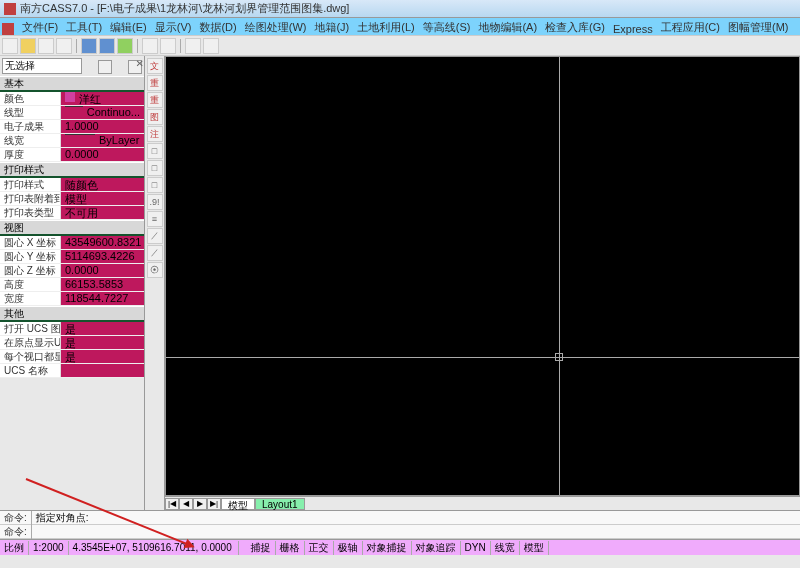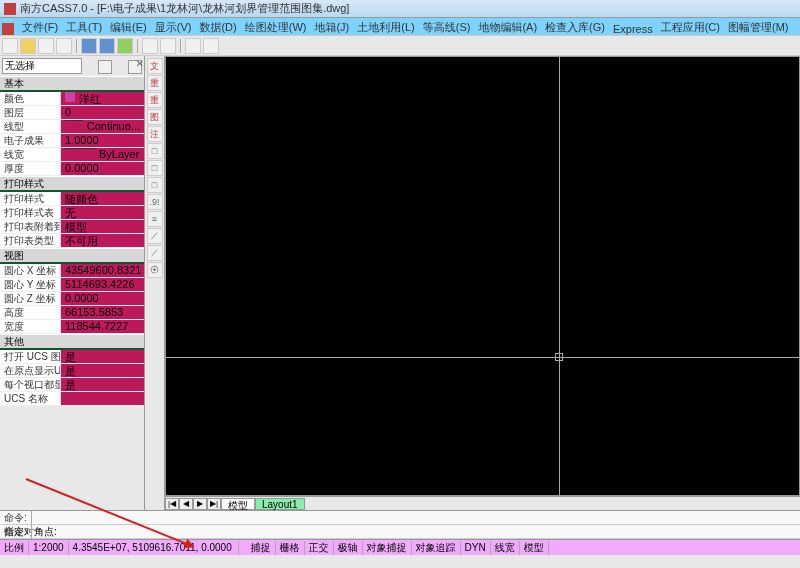--- a/index.html
+++ b/index.html
@@ -33,21 +33,21 @@
 .viewport { flex: 1; background: #000; position: relative; border: 1px solid #999; }
 .crosshair-h { position: absolute; left: 0; right: 0; height: 1px; background: #aaa; top: 300px; }
 .crosshair-v { position: absolute; top: 0; bottom: 0; width: 1px; background: #aaa; left: 393px; }
 .crosshair-box { position: absolute; width: 8px; height: 8px; border: 1px solid #aaa; top: 296px; left: 389px; }
 .tabs-bar { height: 14px; background: #e8e8e8; display: flex; align-items: center; border-top: 1px solid #999; }
 .tab-nav { display: flex; }
 .tab-nav-btn { width: 14px; height: 12px; border: 1px solid #999; background: #f0f0f0; font-size: 8px; text-align: center; cursor: pointer; }
 .tab { padding: 0 6px; font-size: 10px; border: 1px solid #999; background: #86efac; height: 12px; cursor: pointer; }
 .tab.active { background: white; }
 .cmdline { background: #f8f8f8; border-top: 1px solid #999; }
-.cmd-row { display: flex; height: 14px; align-items: flex-start; border-bottom: 1px solid #ccc; flex-direction: column; }
+.cmd-row { display: flex; height: 14px; align-items: center; border-bottom: 1px solid #ccc; }
 .cmd-label { padding: 0 4px; font-size: 10px; color: #333; border-right: 1px solid #aaa; }
 .cmd-text { padding: 0 4px; font-size: 10px; flex: 1; }
 .statusbar { height: 16px; background: #f0abfc; border-top: 1px solid #999; display: flex; align-items: center; }
 .status-cell { padding: 0 4px; font-size: 10px; border-right: 1px solid #aaa; height: 14px; display: flex; align-items: center; }
 .arrow { position: absolute; width: 180px; height: 2px; background: #d02020; transform-origin: left center; transform: rotate(22deg); left: 26px; top: 478px; pointer-events: none; }
 .arrow::after { content: ""; position: absolute; right: -2px; top: -4px; border-left: 10px solid #d02020; border-top: 5px solid transparent; border-bottom: 5px solid transparent; }
 .close-x { position: absolute; top: 58px; right: 656px; font-size: 10px; color: #666; cursor: pointer; }
 </style>
 </head>
 <body>
@@ -103,26 +103,20 @@
     <div id="props-body">
         <div class="props-header">基本</div>
         <div class="props-row">
           <div class="props-label">颜色</div>
           <div class="props-value">
             <span class="color-swatch"></span>
             <span>洋红</span>
           </div>
         </div>
         <div class="props-row">
-          <div class="props-label">图层</div>
-          <div class="props-value">
-            <span>0</span>
-          </div>
-        </div>
-        <div class="props-row">
           <div class="props-label">线型</div>
           <div class="props-value">
             <span class="line-swatch"></span>
             <span>Continuo...</span>
           </div>
         </div>
         <div class="props-row">
           <div class="props-label">电子成果</div>
           <div class="props-value">
             <span>1.0000</span>
@@ -139,26 +133,20 @@
           <div class="props-label">厚度</div>
           <div class="props-value">
             <span>0.0000</span>
           </div>
         </div>
         <div class="props-header">打印样式</div>
         <div class="props-row">
           <div class="props-label">打印样式</div>
           <div class="props-value">
             <span>随颜色</span>
-          </div>
-        </div>
-        <div class="props-row">
-          <div class="props-label">打印样式表</div>
-          <div class="props-value">
-            <span>无</span>
           </div>
         </div>
         <div class="props-row">
           <div class="props-label">打印表附着到</div>
           <div class="props-value">
             <span>模型</span>
           </div>
         </div>
         <div class="props-row">
           <div class="props-label">打印表类型</div>

